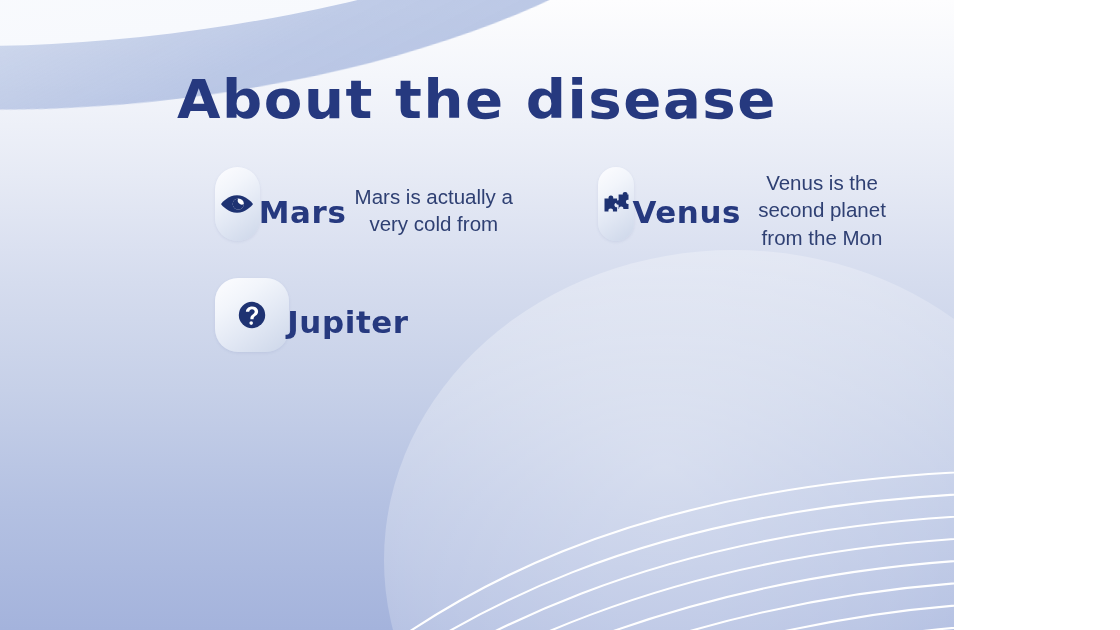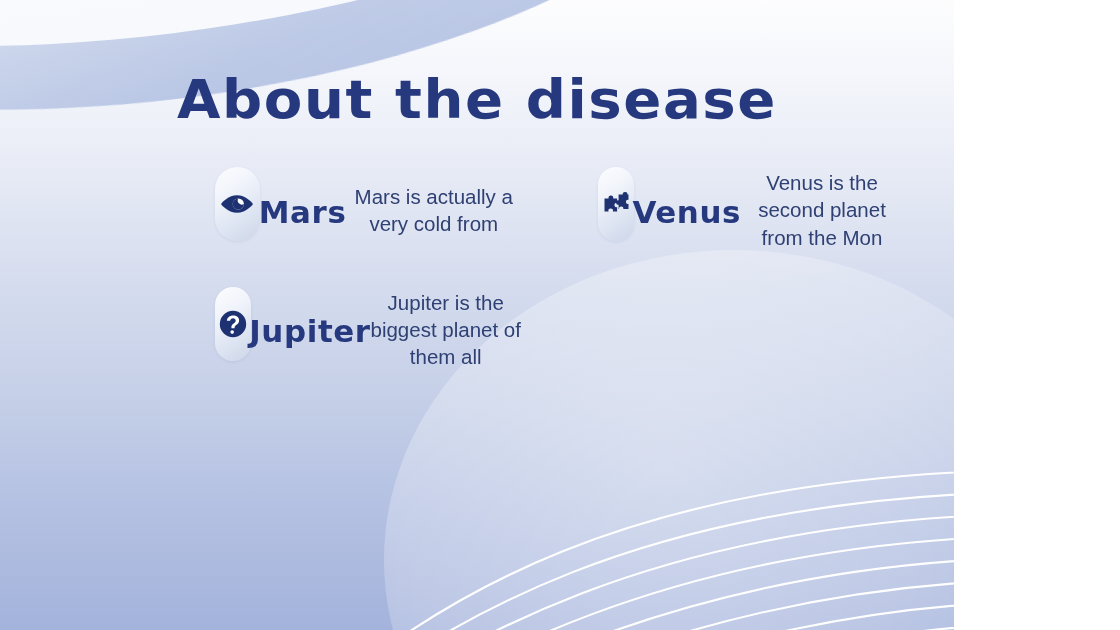--- a/index.html
+++ b/index.html
@@ -185,17 +185,16 @@
       <div class="icon-tile">
         <span>
           <svg viewBox="0 0 36 36" aria-hidden="true">
             <circle cx="18" cy="18" r="13.2" fill="#1e3272"></circle>
             <path d="M18.1 9.6c-3.5 0-5.9 2.2-6.2 5.2h3.3c0.2-1.5 1.3-2.5 2.8-2.5 1.6 0 2.7 1 2.7 2.3 0 1.2-0.6 1.9-2 2.9-1.6 1.1-2.4 2.2-2.3 4.1v0.7h3.2v-0.6c0-1.2 0.5-1.9 1.9-2.9 1.7-1.2 2.6-2.5 2.6-4.4 0-2.9-2.4-4.8-6-4.8z" fill="#ffffff"></path>
             <circle cx="17.2" cy="26.1" r="1.8" fill="#ffffff"></circle>
           </svg>
         </span>
       </div>
       <div class="card-title">Jupiter</div>
-      <div class="card-desc">Jupiter is the biggest planet of them all</div>
     </div>
 
   </div>
 </div>
 
 </body></html>

